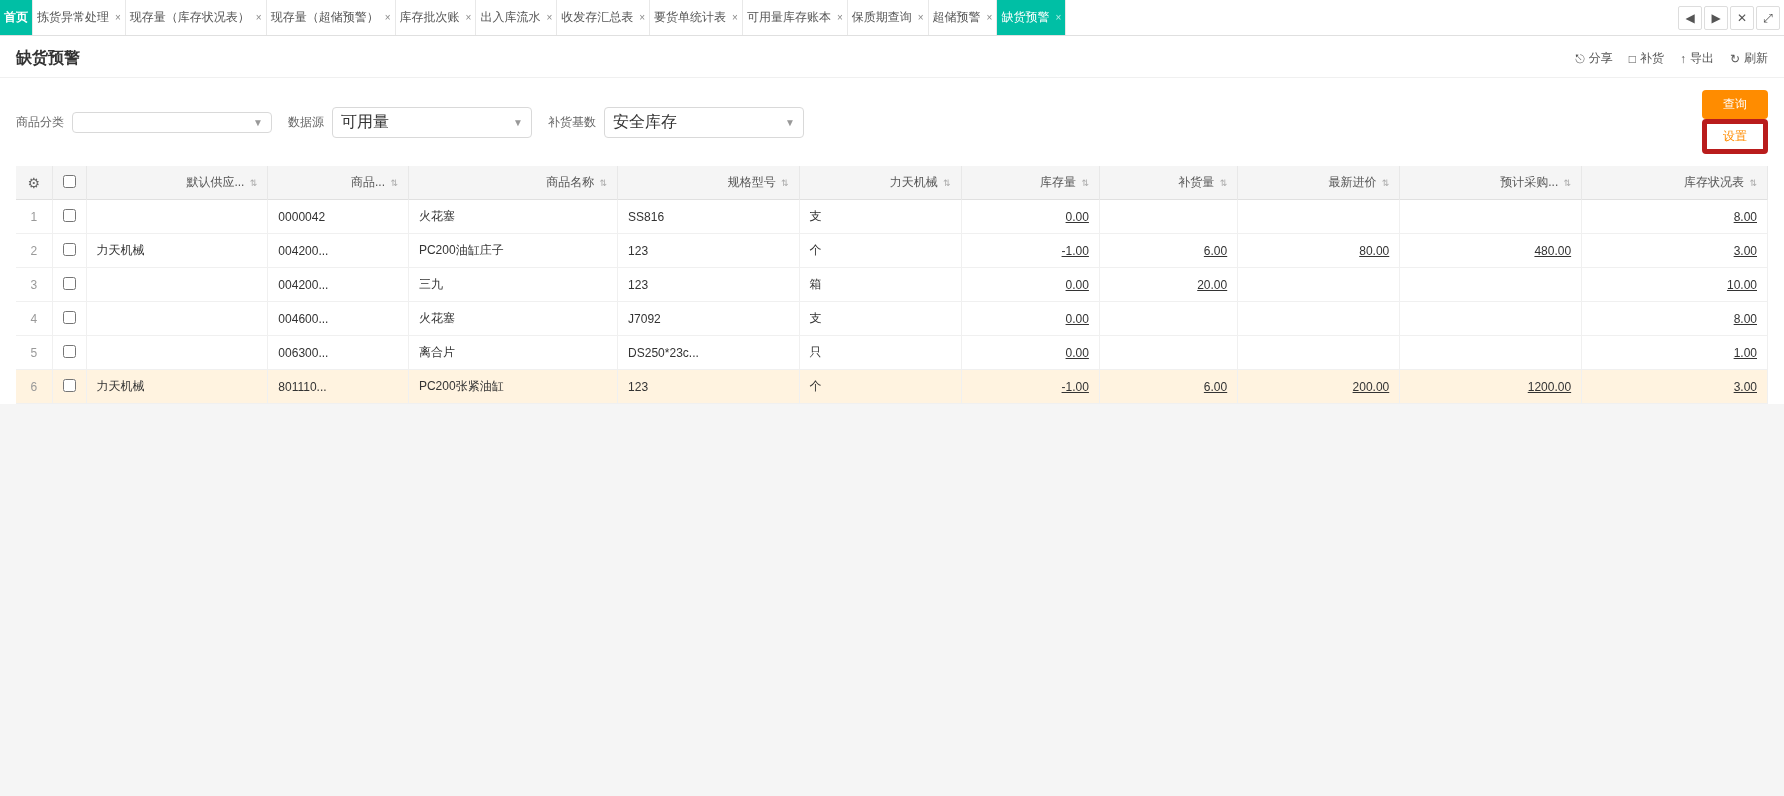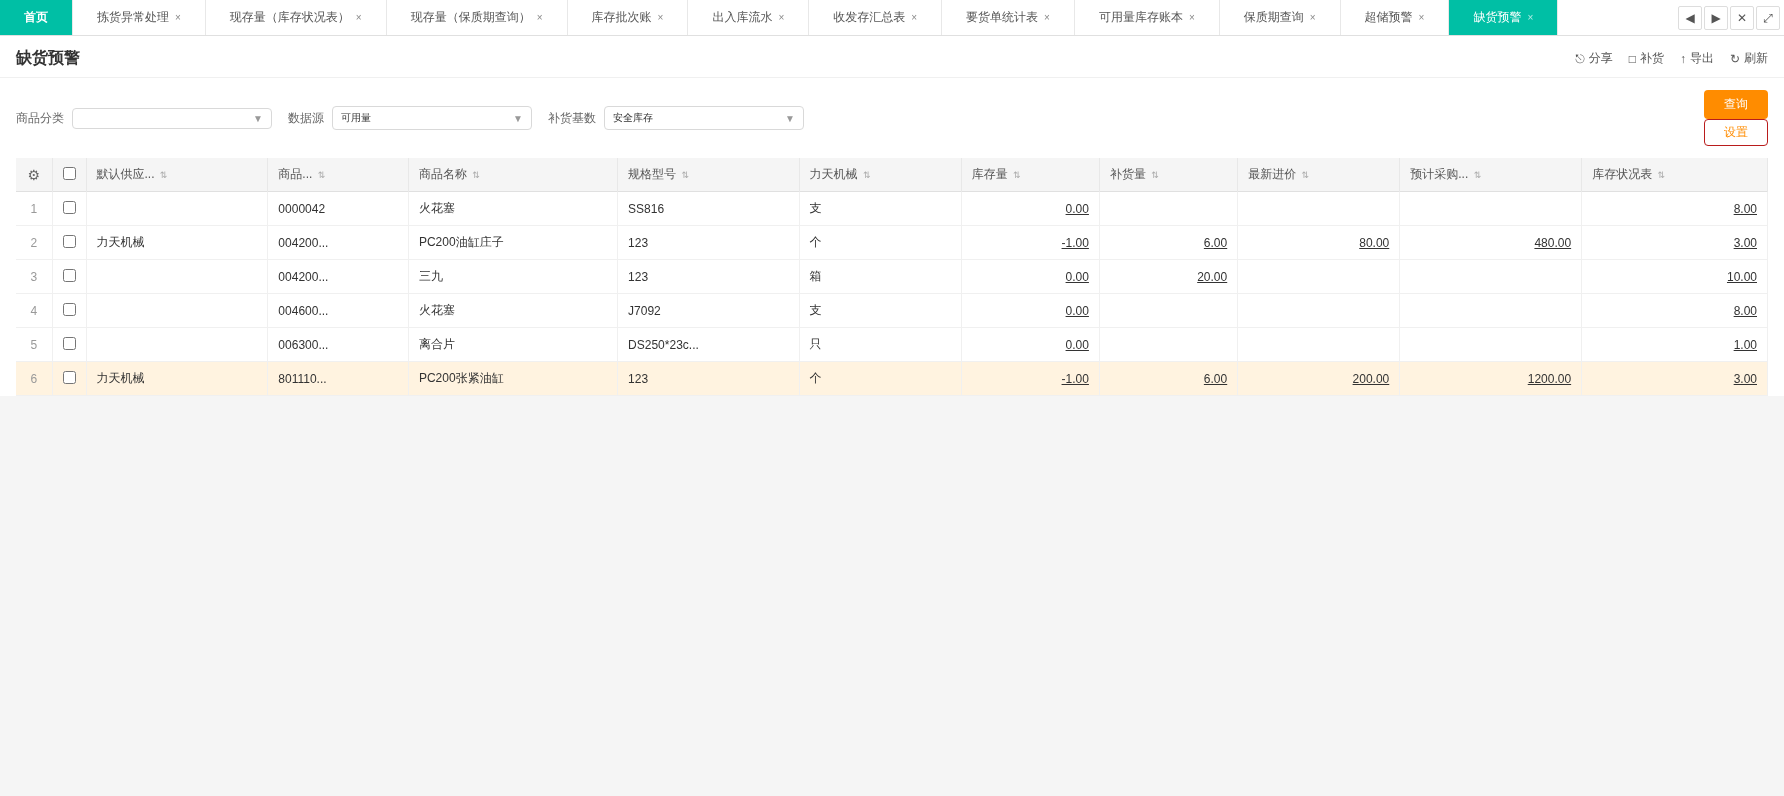--- a/index.html
+++ b/index.html
@@ -10,21 +10,21 @@
       display: flex;
       align-items: center;
       background: #fff;
       border-bottom: 1px solid #e0e0e0;
       height: 36px;
       overflow: hidden;
     }
     .nav-tab {
       display: flex;
       align-items: center;
-      padding: 0 24px;
+      padding: 0 4px;
       height: 100%;
       white-space: nowrap;
       cursor: pointer;
       font-size: 12px;
       color: #555;
       border-right: 1px solid #e8e8e8;
       position: relative;
     }
     .nav-tab.active {
       background: #00bfa5;
@@ -119,41 +119,41 @@
       display: flex;
       align-items: center;
       border: 1px solid #d9d9d9;
       border-radius: 4px;
       padding: 4px 8px;
       cursor: pointer;
       background: #fff;
       min-width: 200px;
       justify-content: space-between;
     }
-    .filter-value { color: #333; font-size: 10px; }
+    .filter-value { color: #333; font-size: 16px; }
     .dropdown-arrow { color: #999; font-size: 10px; margin-left: 8px; }
 
     .filter-actions {
       margin-left: auto;
       display: flex;
       flex-direction: column;
     }
     .btn-query {
       background: #ff8c00;
       color: #fff;
       border: none;
       border-radius: 4px;
       padding: 6px 20px;
       cursor: pointer;
       font-size: 12px;
     }
     .btn-settings {
       background: #fff;
       color: #ff8c00;
-      border: 1px solid #b91c1c;
+      border: 5px solid #b91c1c;
       border-radius: 4px;
       padding: 4px 16px;
       cursor: pointer;
       font-size: 12px;
     }
 
     
     .table-container {
       padding: 0 16px;
       overflow-x: auto;
@@ -162,21 +162,21 @@
       width: 100%;
       border-collapse: collapse;
       font-size: 12px;
     }
     thead tr {
       background: #f5f5f5;
       border-bottom: 1px solid #e0e0e0;
     }
     thead th {
       padding: 8px 10px;
-      text-align: left;
+      text-align: right;
       font-weight: normal;
       color: #555;
       border-right: 1px solid #e8e8e8;
       white-space: nowrap;
       position: relative;
     }
     thead th .sort-icon {
       display: inline-block;
       margin-left: 2px;
       color: #aaa;
@@ -211,21 +211,21 @@
   </div>
   <div class="nav-tab">
     <span>拣货异常处理</span>
     <span class="close-btn">×</span>
   </div>
   <div class="nav-tab">
     <span>现存量（库存状况表）</span>
     <span class="close-btn">×</span>
   </div>
   <div class="nav-tab">
-    <span>现存量（保质期查询）</span>
+    <span>现存量（超储预警）</span>
     <span class="close-btn">×</span>
   </div>
   <div class="nav-tab">
     <span>库存批次账</span>
     <span class="close-btn">×</span>
   </div>
   <div class="nav-tab">
     <span>出入库流水</span>
     <span class="close-btn">×</span>
   </div>

